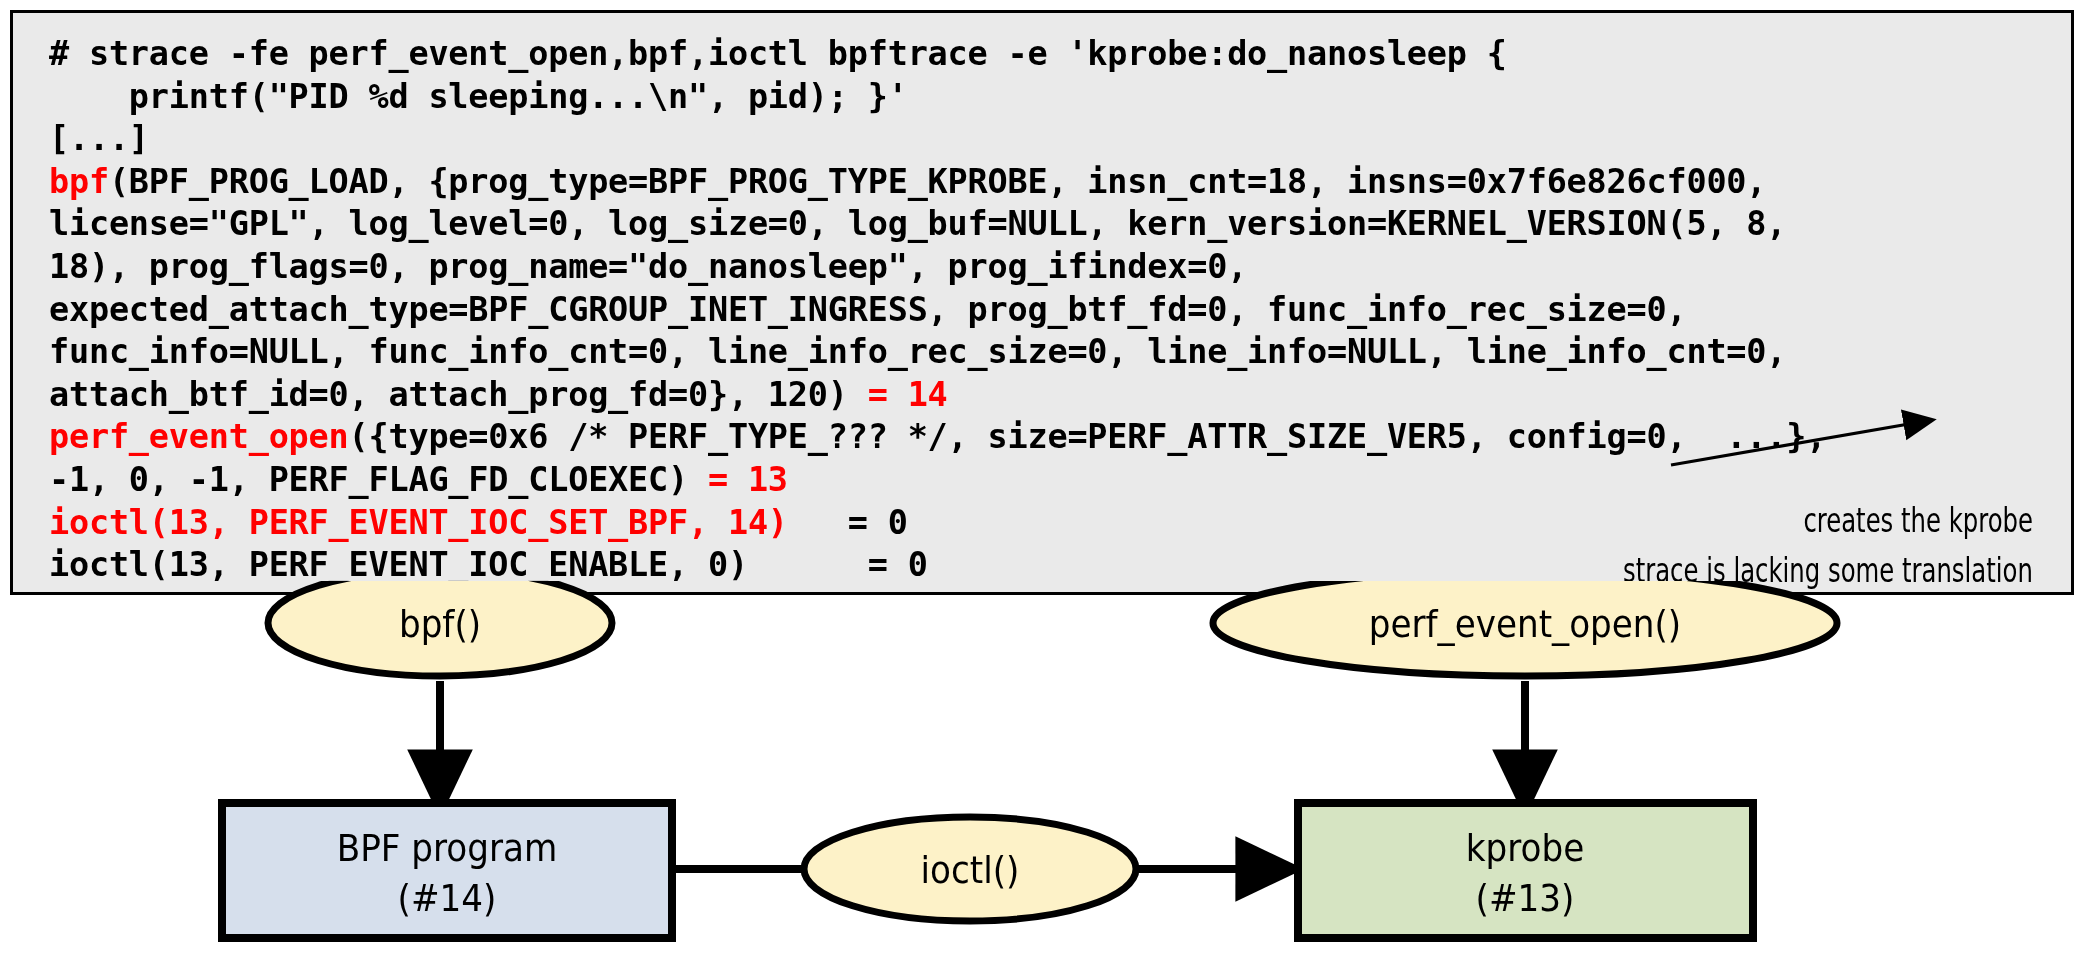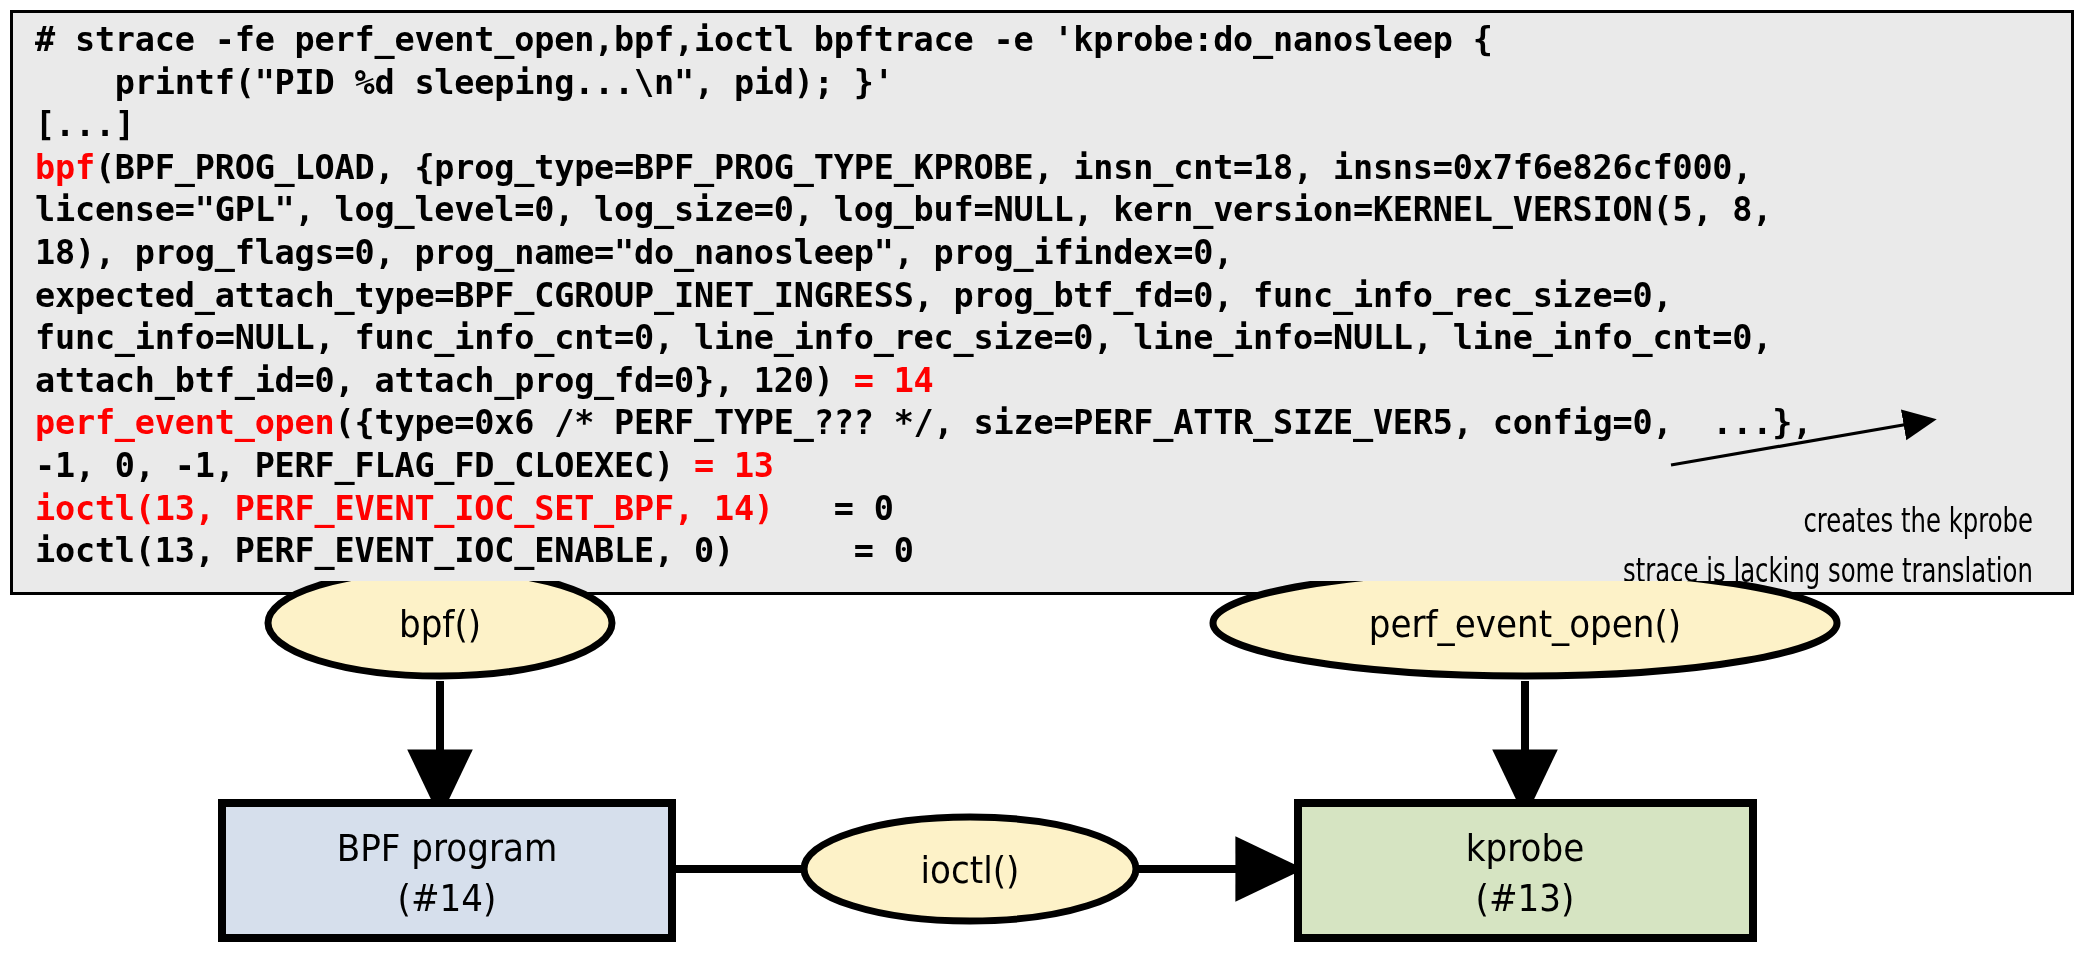--- a/index.html
+++ b/index.html
@@ -18,21 +18,21 @@
   #terminal-panel {
     position: absolute;
     left: 10px; top: 10px;
     width: 2064px; height: 585px;
     background: #eaeaea;
     border: 3px solid #000000;
   }
   #terminal-text {
     position: absolute;
     left: 22px; top: 6px;
-    margin: 0;
+    margin: 14px;
     font-family: "DejaVu Sans Mono", monospace;
     font-weight: bold;
     font-size: 33.5px;
     line-height: 42.6px;
     letter-spacing: -0.2px;
     color: #000000;
     white-space: pre;
   }
   #terminal-text .red { color: #ff0000; }
 

